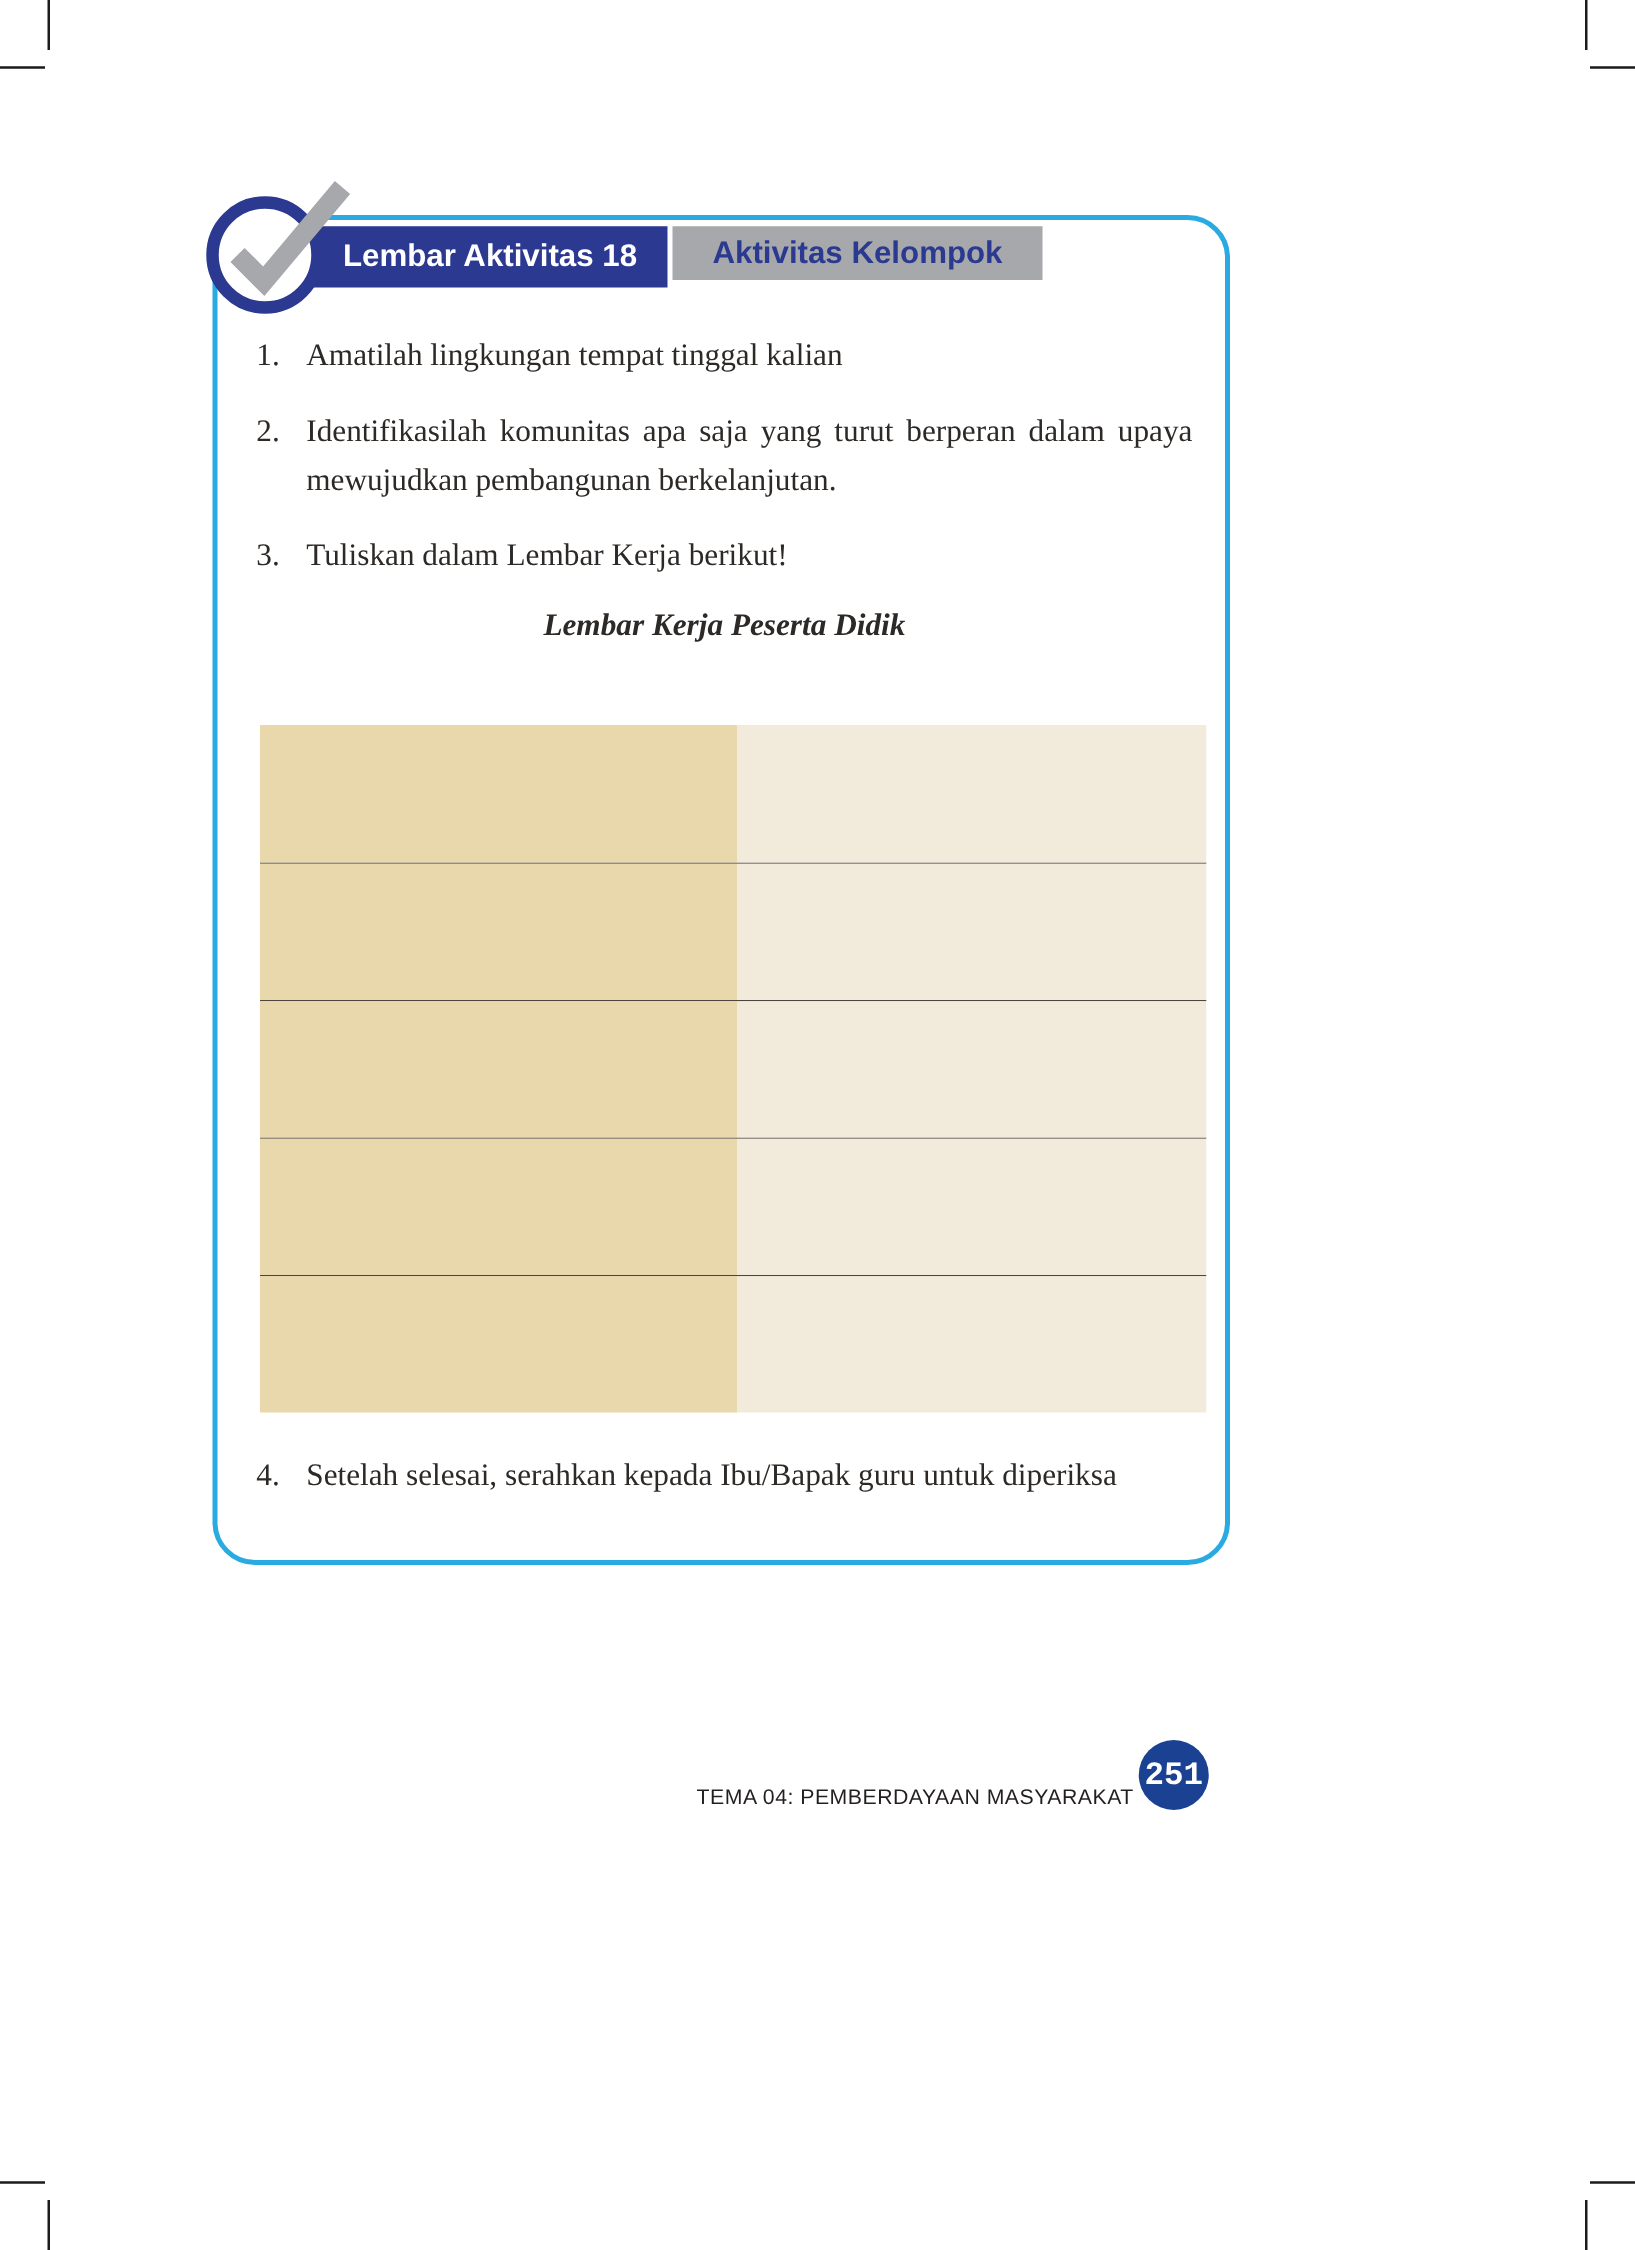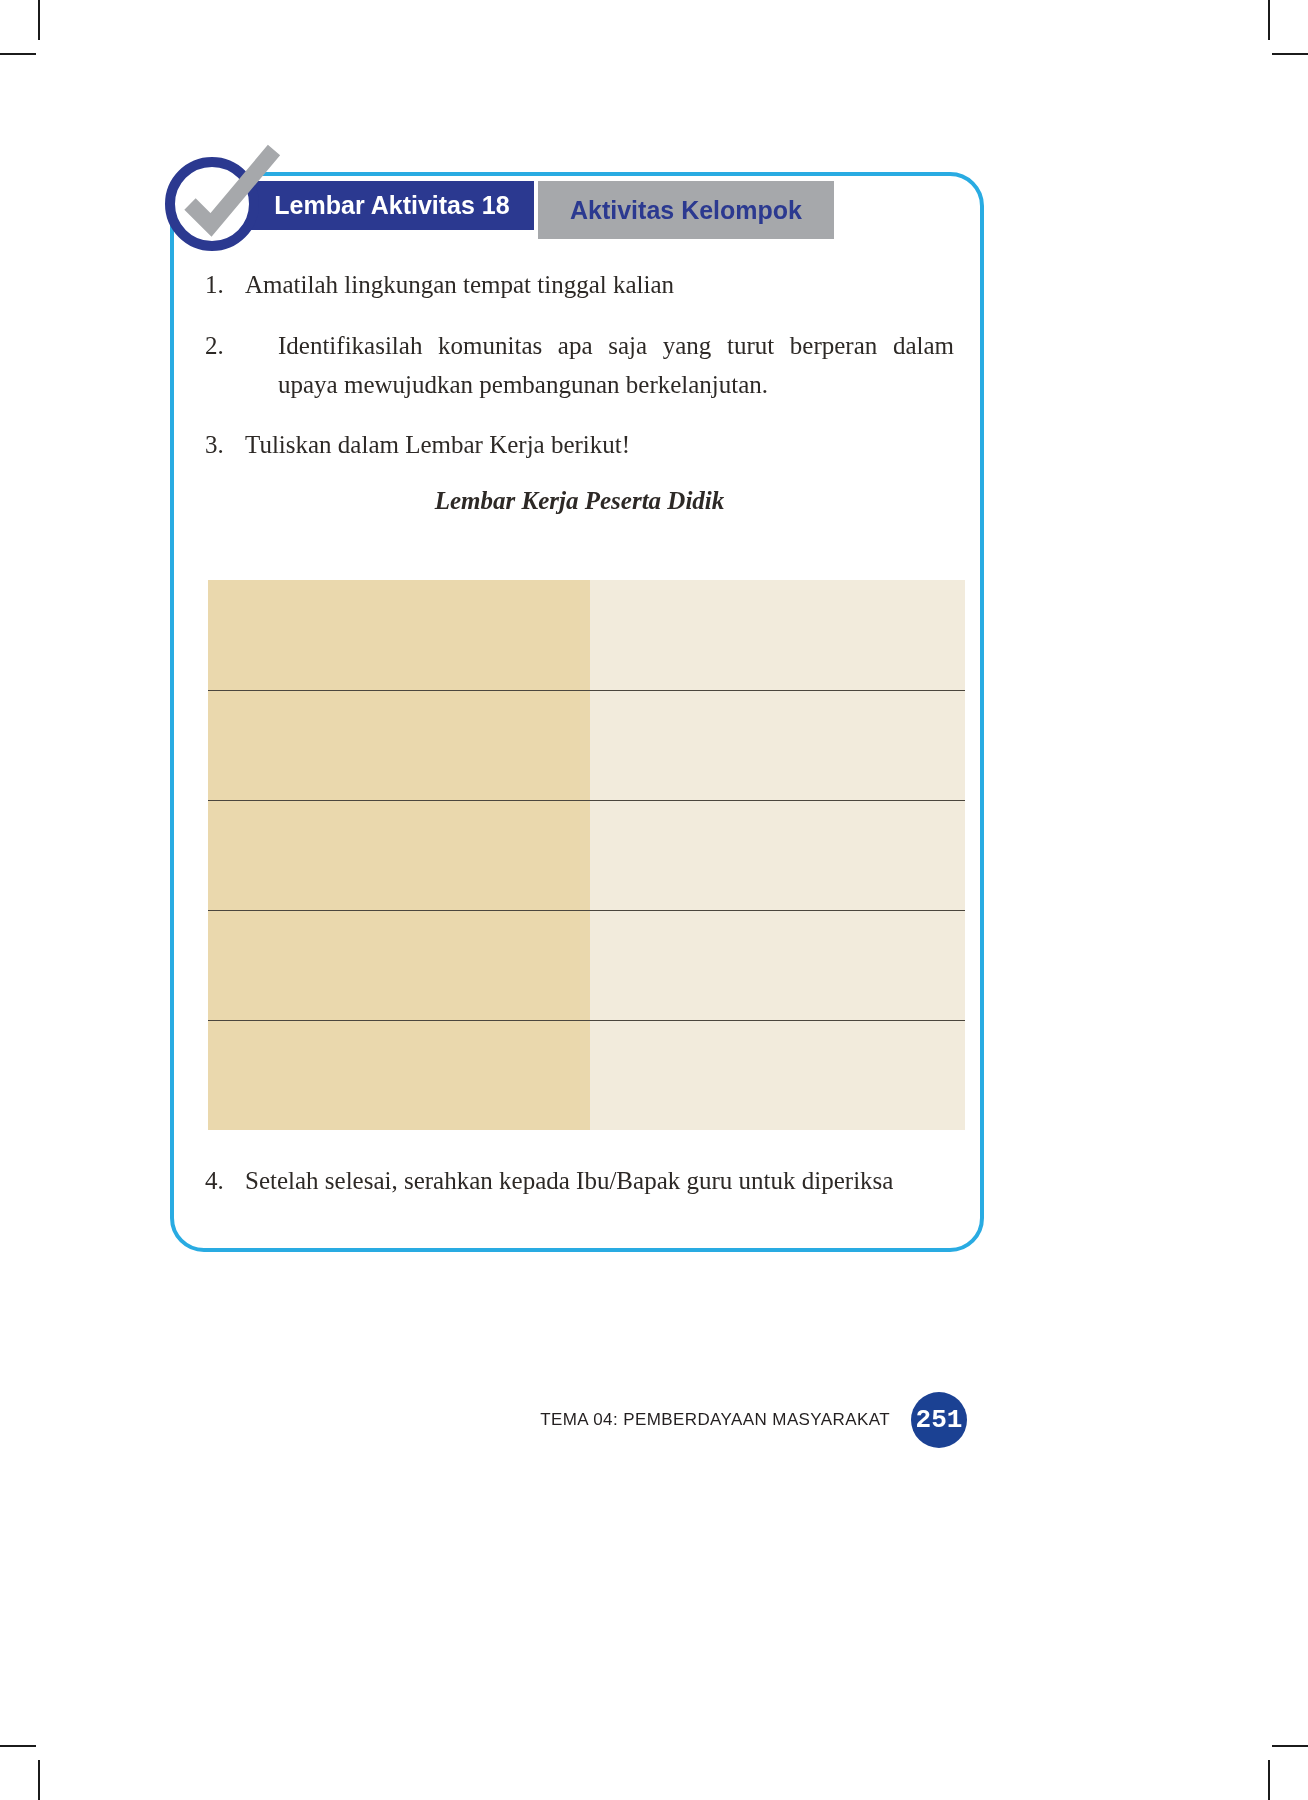--- a/index.html
+++ b/index.html
@@ -28,32 +28,32 @@
   .sheet-content { padding:90px 26px 0 31px; }
 
   
   .hdr-title {
     position:absolute; left:250px; top:181px; width:284px; height:49px;
     background:#2B3990; color:#ffffff; z-index:2;
     font-family:"Liberation Sans", sans-serif; font-weight:bold; font-size:25px;
     display:flex; align-items:center; justify-content:center;text-align:center;
   }
   .hdr-badge {
-    position:absolute; left:538px; top:181px; width:296px; height:58px;
+    position:absolute; left:538px; top:181px; width:296px; height:43px;
     background:#A6A8AB; color:#2B3990; z-index:2;
     font-family:"Liberation Sans", sans-serif; font-weight:bold; font-size:25px;
     display:flex; align-items:center; justify-content:center;
   }
   .hdr-check { position:absolute; left:158px; top:140px; width:132px; height:116px; z-index:3; }
 
   
   .instr { display:flex; margin-bottom:22px; font-size:25px; line-height:1.55; }
   .instr .num { width:40px; flex:none; }
   .instr .txt { flex:1; }
-  .instr.justify .txt { text-align:justify;margin-left:33px; }
+  .instr.justify .txt { text-align:justify; }
 
   
   .ws-title {
     text-align:center; font-size:25px; font-weight:bold; font-style:italic;
     margin:6px 0 18px 0;
   }
   .wtable { width:757px; margin-left:3px; }
   .thead { display:flex; height:47px; }
   .th {
     color:#ffffff; font-weight:bold; font-size:24px;
@@ -64,21 +64,21 @@
   .trow { display:flex; height:110px; }
   .trow + .trow { border-top:1.5px solid #4b463d; }
   .cell-left { width:382px; background:#EAD8AD; }
   .cell-right { flex:1; background:#F2EBDC; }
 
   .closing { margin-top:32px; }
 
   
   .footer {
     position:absolute; top:1392px; right:341px;
-    display:flex; align-items:center; gap:21px;
+    display:flex; align-items:flex-end; gap:4px;
   }
   .footer-label {
     font-family:"Liberation Sans", sans-serif; font-size:17px;
     color:#231F20; letter-spacing:0.4px;
   }
   .page-circle {
     width:56px; height:56px; border-radius:50%; background:#1B4193;
     color:#ffffff; display:flex; align-items:center; justify-content:center;
     font-family:Liberation Mono, monospace; font-weight:bold; font-size:26px;
   }

